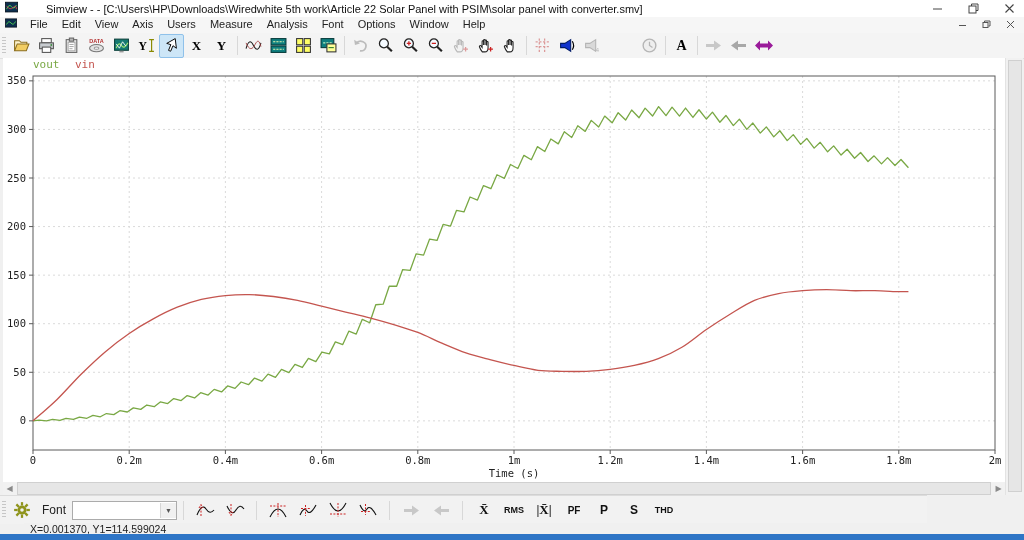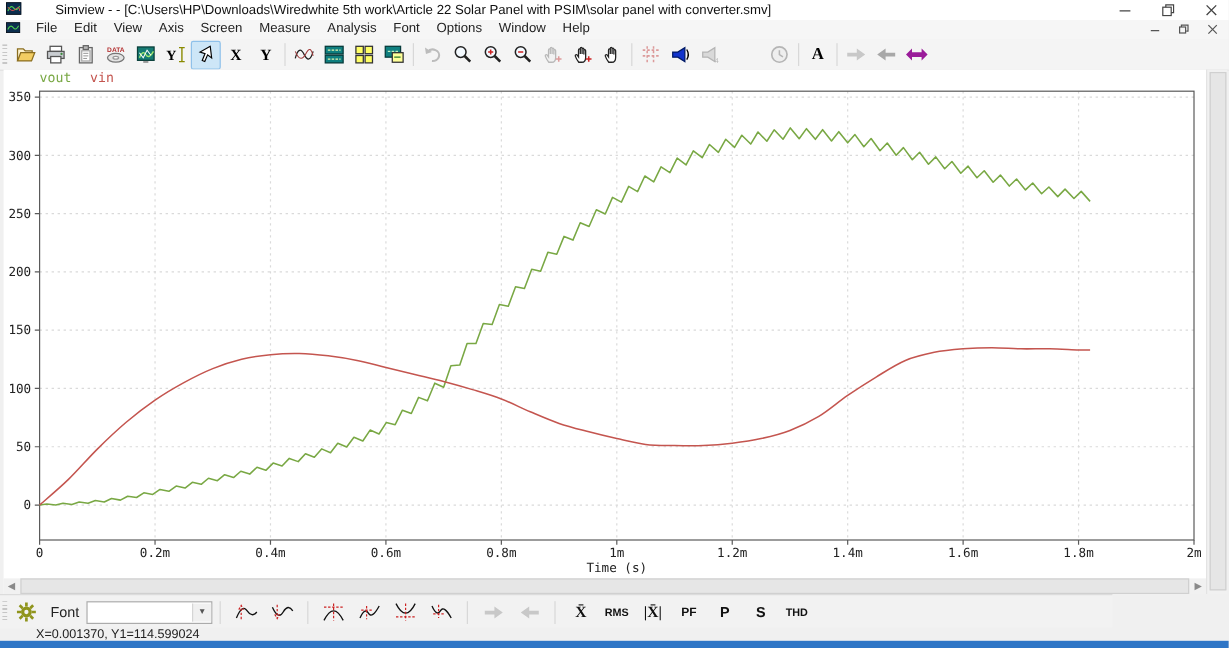--- a/index.html
+++ b/index.html
@@ -103,21 +103,21 @@
     <span class="mdiicon">
       <svg width="12" height="12" viewBox="0 0 16 16">
         <rect x="0.5" y="2.5" width="15" height="11" fill="#0c2e4e" stroke="#06101c"></rect>
         <path d="M2 10 Q5 4 8 8 T14 6" stroke="#4fd24f" fill="none" stroke-width="1.2"></path>
       </svg>
     </span>
     <span class="menuitem">File</span>
     <span class="menuitem">Edit</span>
     <span class="menuitem">View</span>
     <span class="menuitem">Axis</span>
-    <span class="menuitem">Screen</span>
+    <span class="menuitem">Users</span>
     <span class="menuitem">Measure</span>
     <span class="menuitem">Analysis</span>
     <span class="menuitem">Font</span>
     <span class="menuitem">Options</span>
     <span class="menuitem">Window</span>
     <span class="menuitem">Help</span>
     <div class="mdibtns">
       <span class="mdibtn">
         <svg width="9" height="9" viewBox="0 0 9 9">
             <path d="M1 5.5 H8" stroke="#555"></path>

